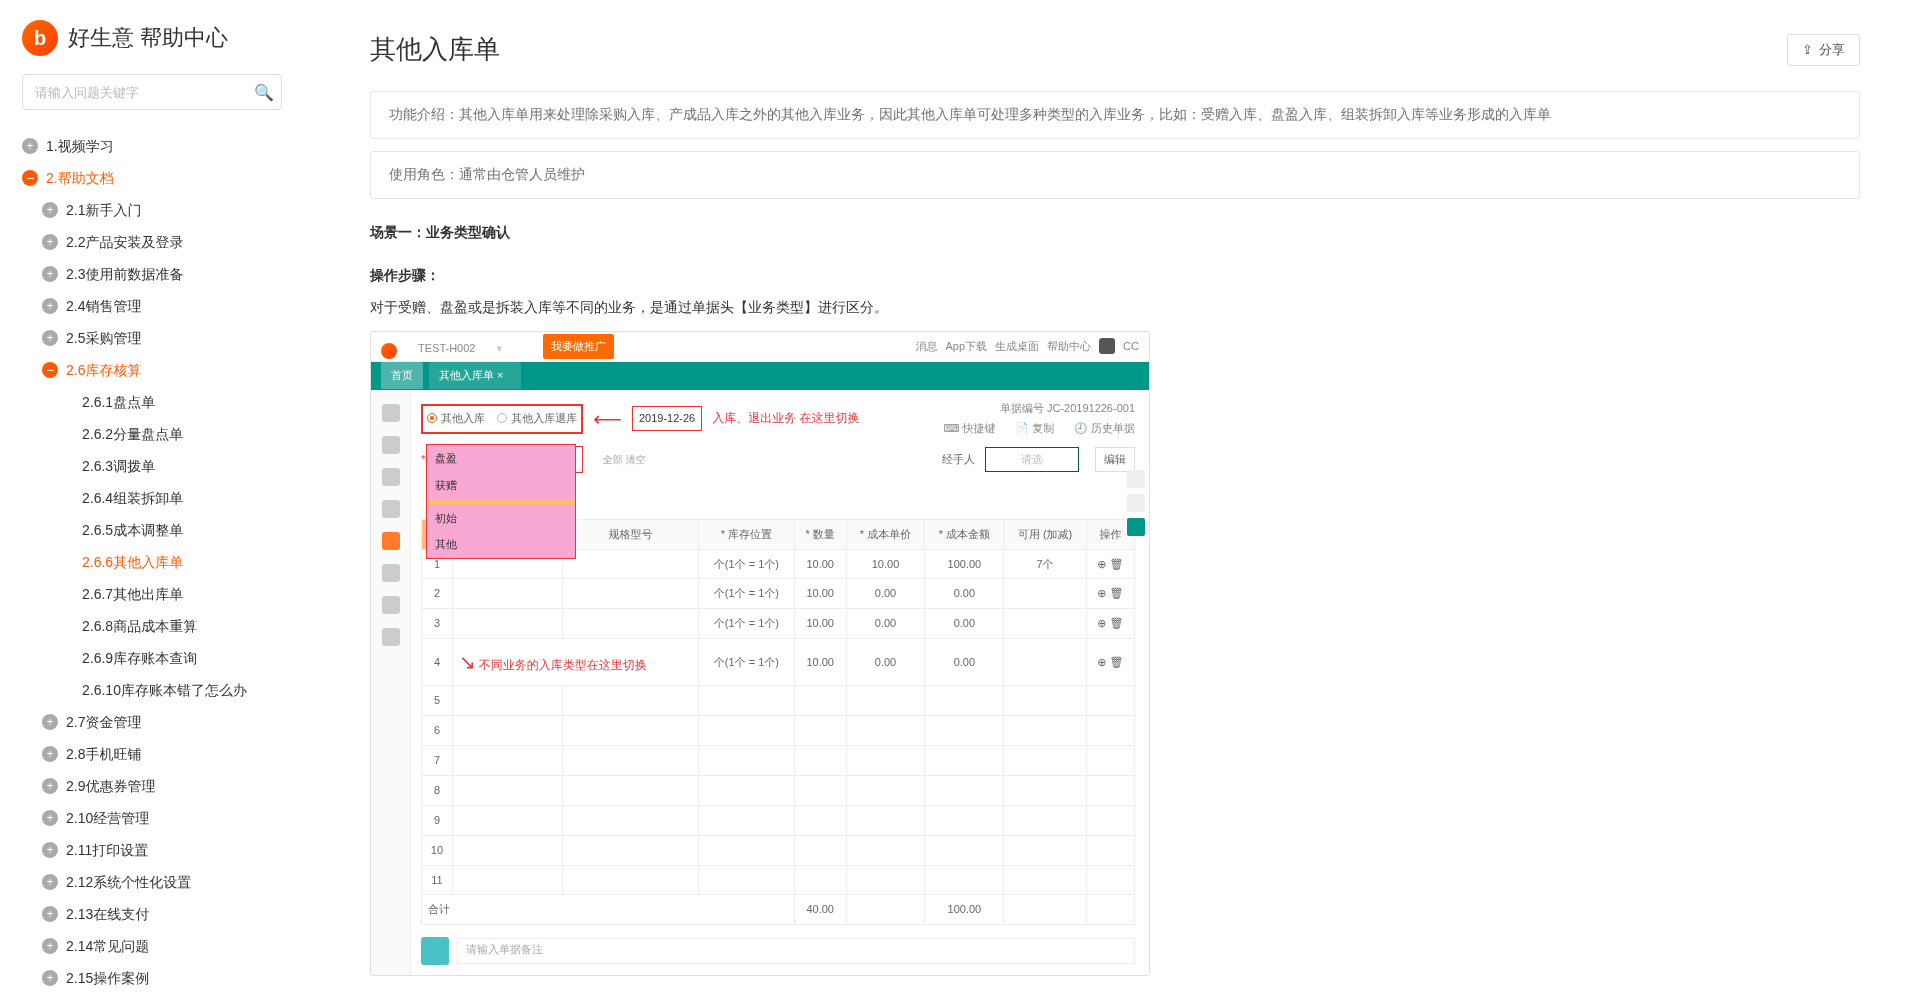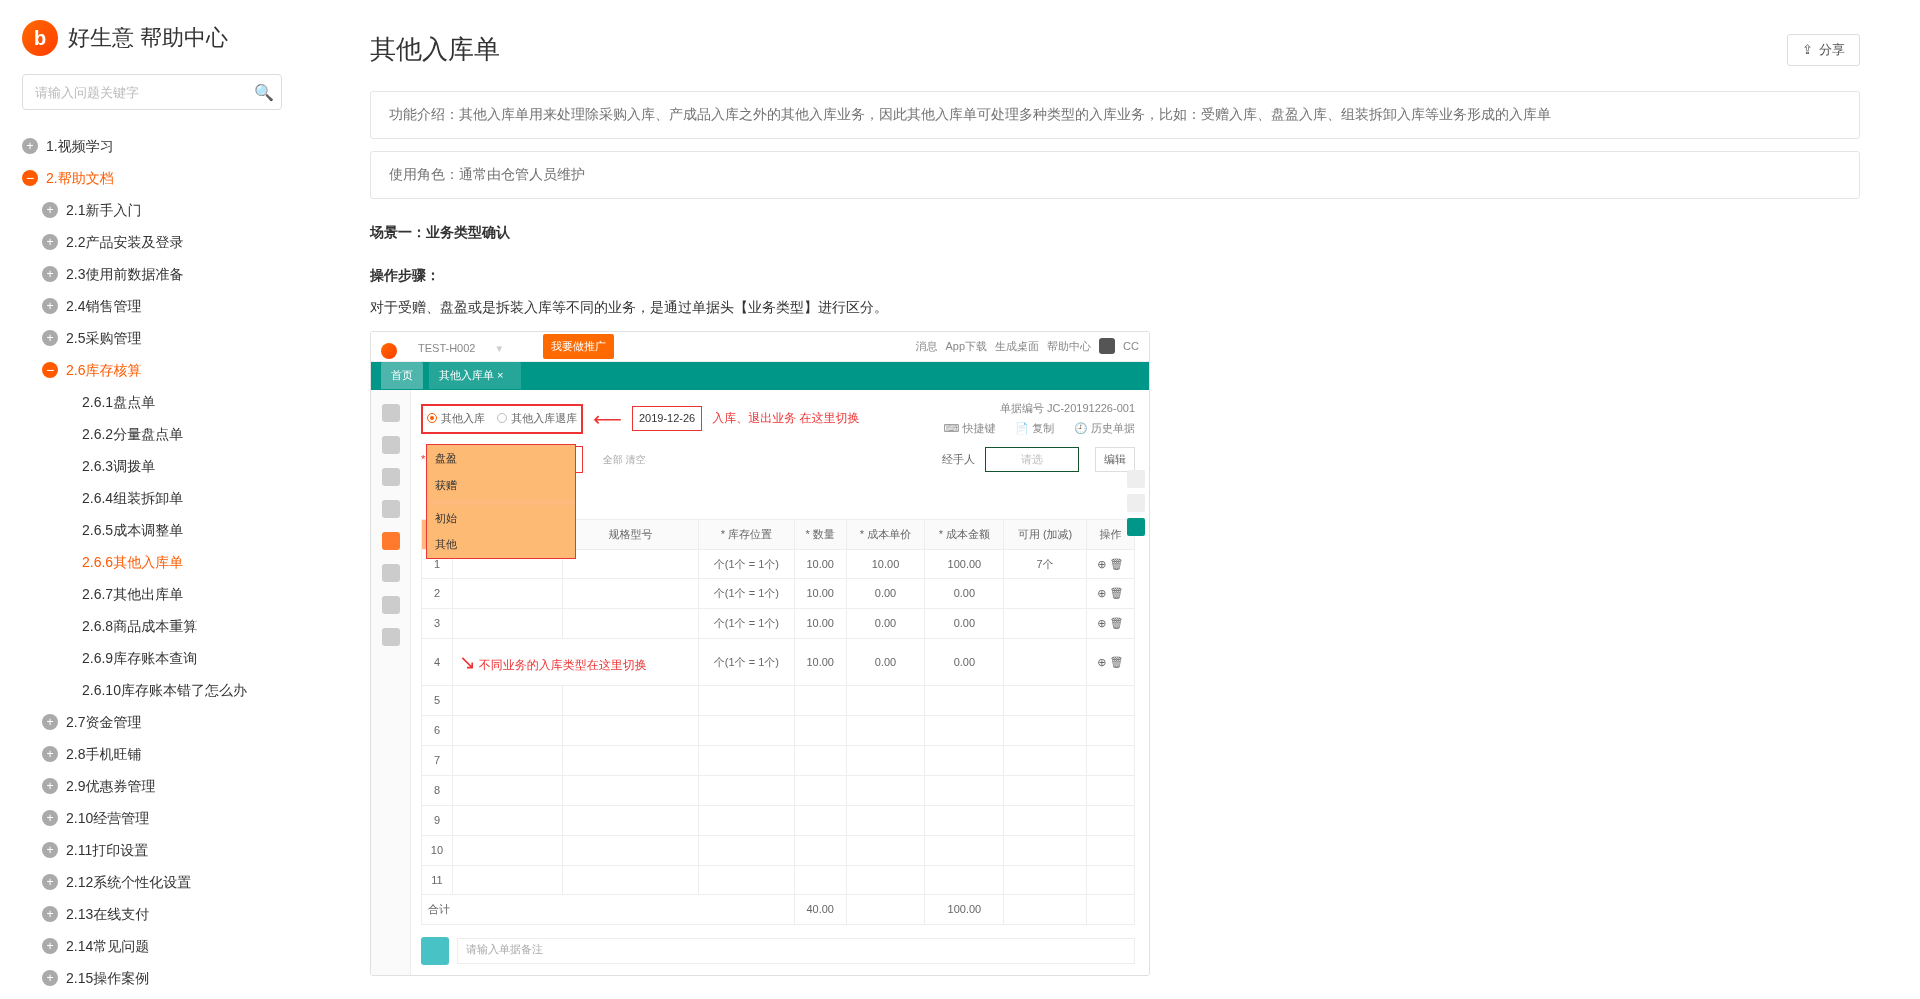--- a/index.html
+++ b/index.html
@@ -45,21 +45,21 @@
 .ss-lefticons span { width:18px; height:18px; background:#ccc; border-radius:3px; display:block; }
 .ss-lefticons span.active { background:#ff7a2d; }
 .ss-form-row { display:flex; align-items:center; gap:10px; font-size:11px; color:#666; margin-bottom:8px; position:relative; }
 .ss-radio { display:inline-flex; align-items:center; gap:4px; }
 .ss-radio .dot { width:10px; height:10px; border:1px solid #ff5a00; border-radius:50%; display:inline-block; position:relative; }
 .ss-radio.checked .dot::after { content:""; position:absolute; inset:2px; background:#ff5a00; border-radius:50%; }
 .ss-date { border:1px solid #e33; color:#333; padding:1px 6px; font-size:11px; }
 .ss-redbox { border:2px solid #e33; padding:2px 4px; display:inline-block; }
 .ss-annot { color:#e33; font-size:12px; }
 .ss-select { border:1px solid #e33; padding:2px 80px 2px 6px; font-size:11px; display:inline-block; position:relative; }
-.ss-dropdown { position:absolute; left:55px; top:54px; width:150px; border:1px solid #e33; background:#fdba74; font-size:11px; z-index:2; }
+.ss-dropdown { position:absolute; left:55px; top:54px; width:150px; border:1px solid #e33; background:#f9a8d4; font-size:11px; z-index:2; }
 .ss-dropdown div { padding:3px 8px; }
 .ss-dropdown div.sel { background:#ffb97d; }
 .ss-docno { position:absolute; right:14px; top:8px; font-size:11px; color:#888; }
 .ss-toolbar-r { position:absolute; right:14px; top:28px; font-size:11px; color:#888; display:flex; gap:20px; }
 .ss-table { width:100%; border-collapse:collapse; font-size:11px; margin-top:46px; }
 .ss-table th, .ss-table td { border:1px solid #eee; padding:4px 6px; text-align:center; color:#666; }
 .ss-table th { background:#fafafa; font-weight:normal; }
 .ss-table th:first-child { background:#ffb97d; color:#fff; }
 .ss-arrow { color:#e33; font-size:20px; }
 .ss-remark-row { display:flex; align-items:center; gap:8px; margin-top:12px; }

